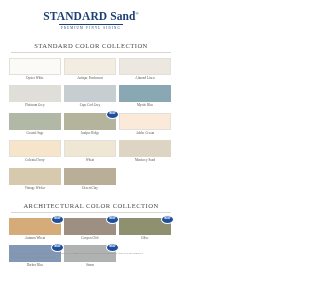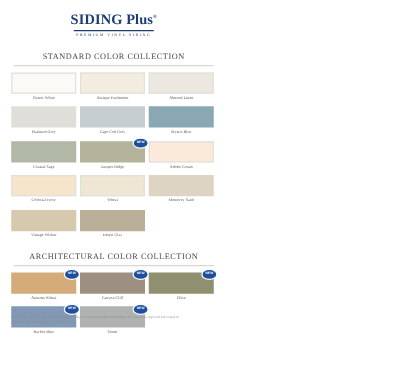--- a/index.html
+++ b/index.html
@@ -118,21 +118,21 @@
     letter-spacing:.02px;
   }
   .footer div{white-space:nowrap;overflow:hidden;}
 </style>
 </head>
 <body>
 
 <div class="page">
 
   <div class="logo-block">
-    <div class="logo-main"><span>SIDING</span> <span class="plus">Plus</span><span class="logo-reg">®</span></div>
+    <div class="logo-main"><span>STANDARD</span> <span class="plus">Sand</span><span class="logo-reg">®</span></div>
     <div class="logo-rule"></div>
     <div class="logo-sub">PREMIUM VINYL SIDING</div>
   </div>
 
   <div class="section-title title-standard">STANDARD COLOR COLLECTION</div>
   <div class="rule"></div>
 
   <div class="grid" id="grid-standard">
       <div class="cell">
         <div class="chip bordered" style="background: rgb(251, 250, 246);"></div>

